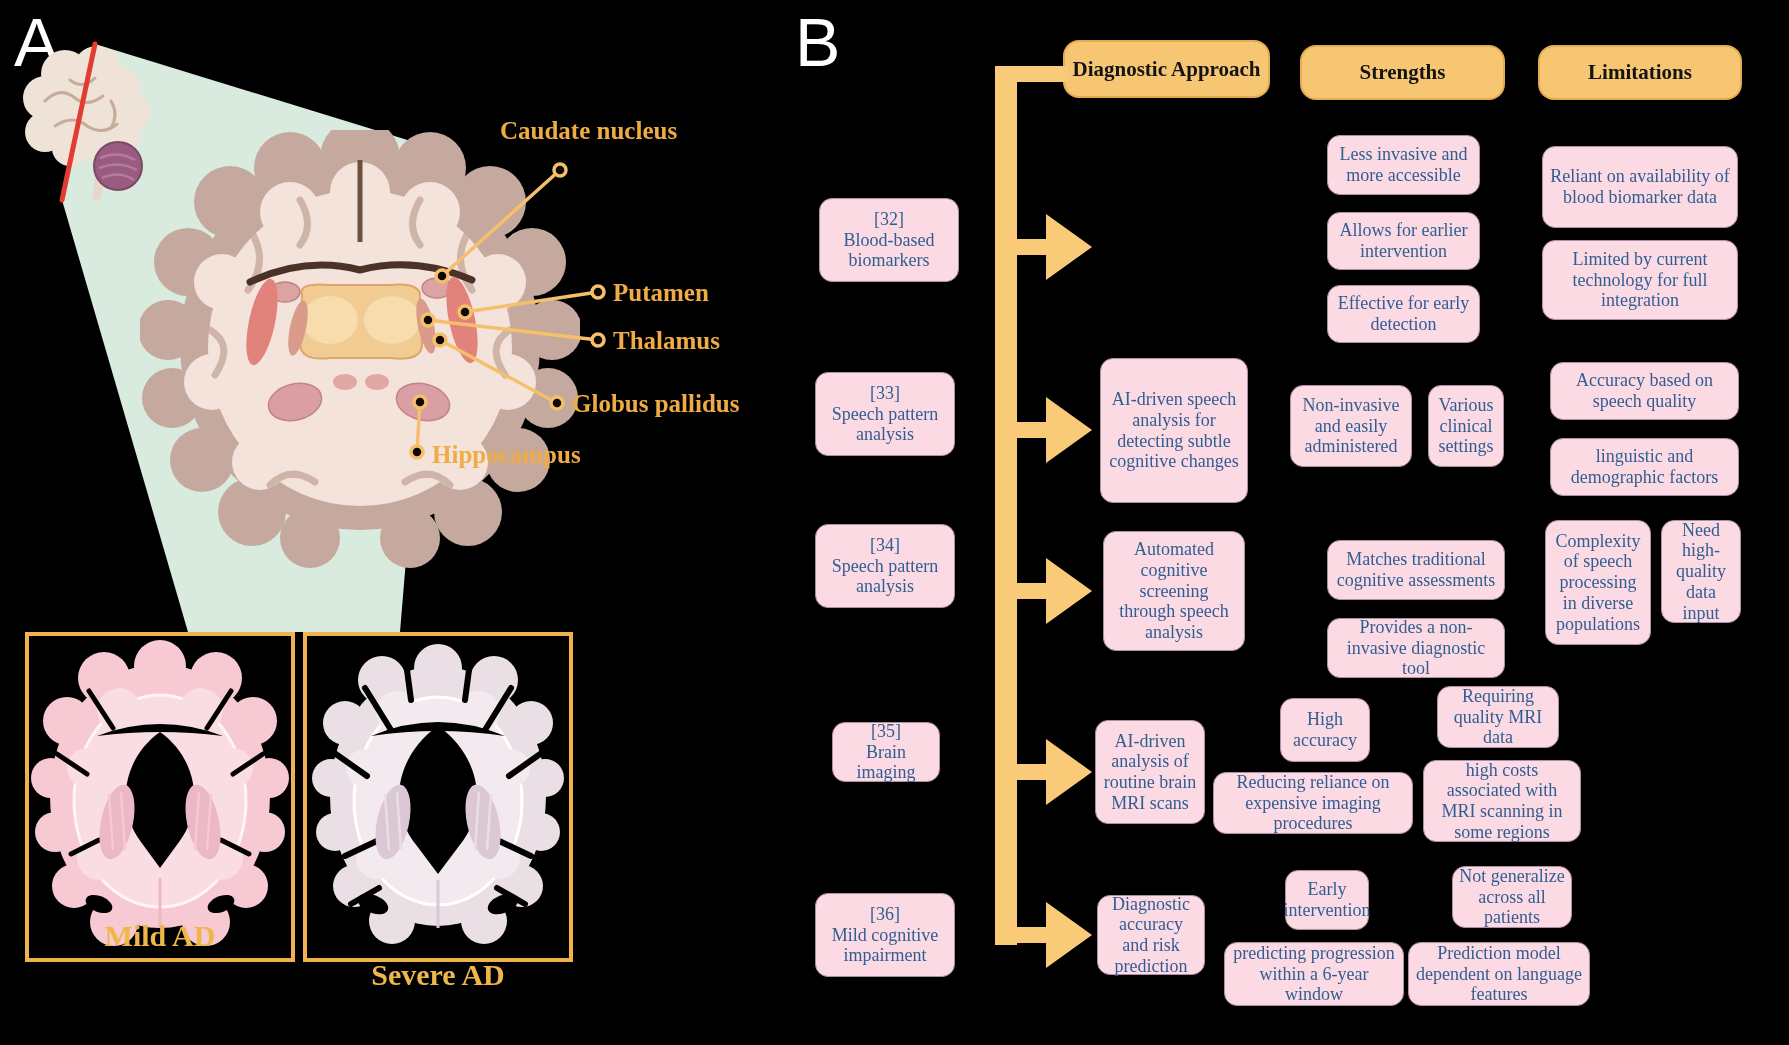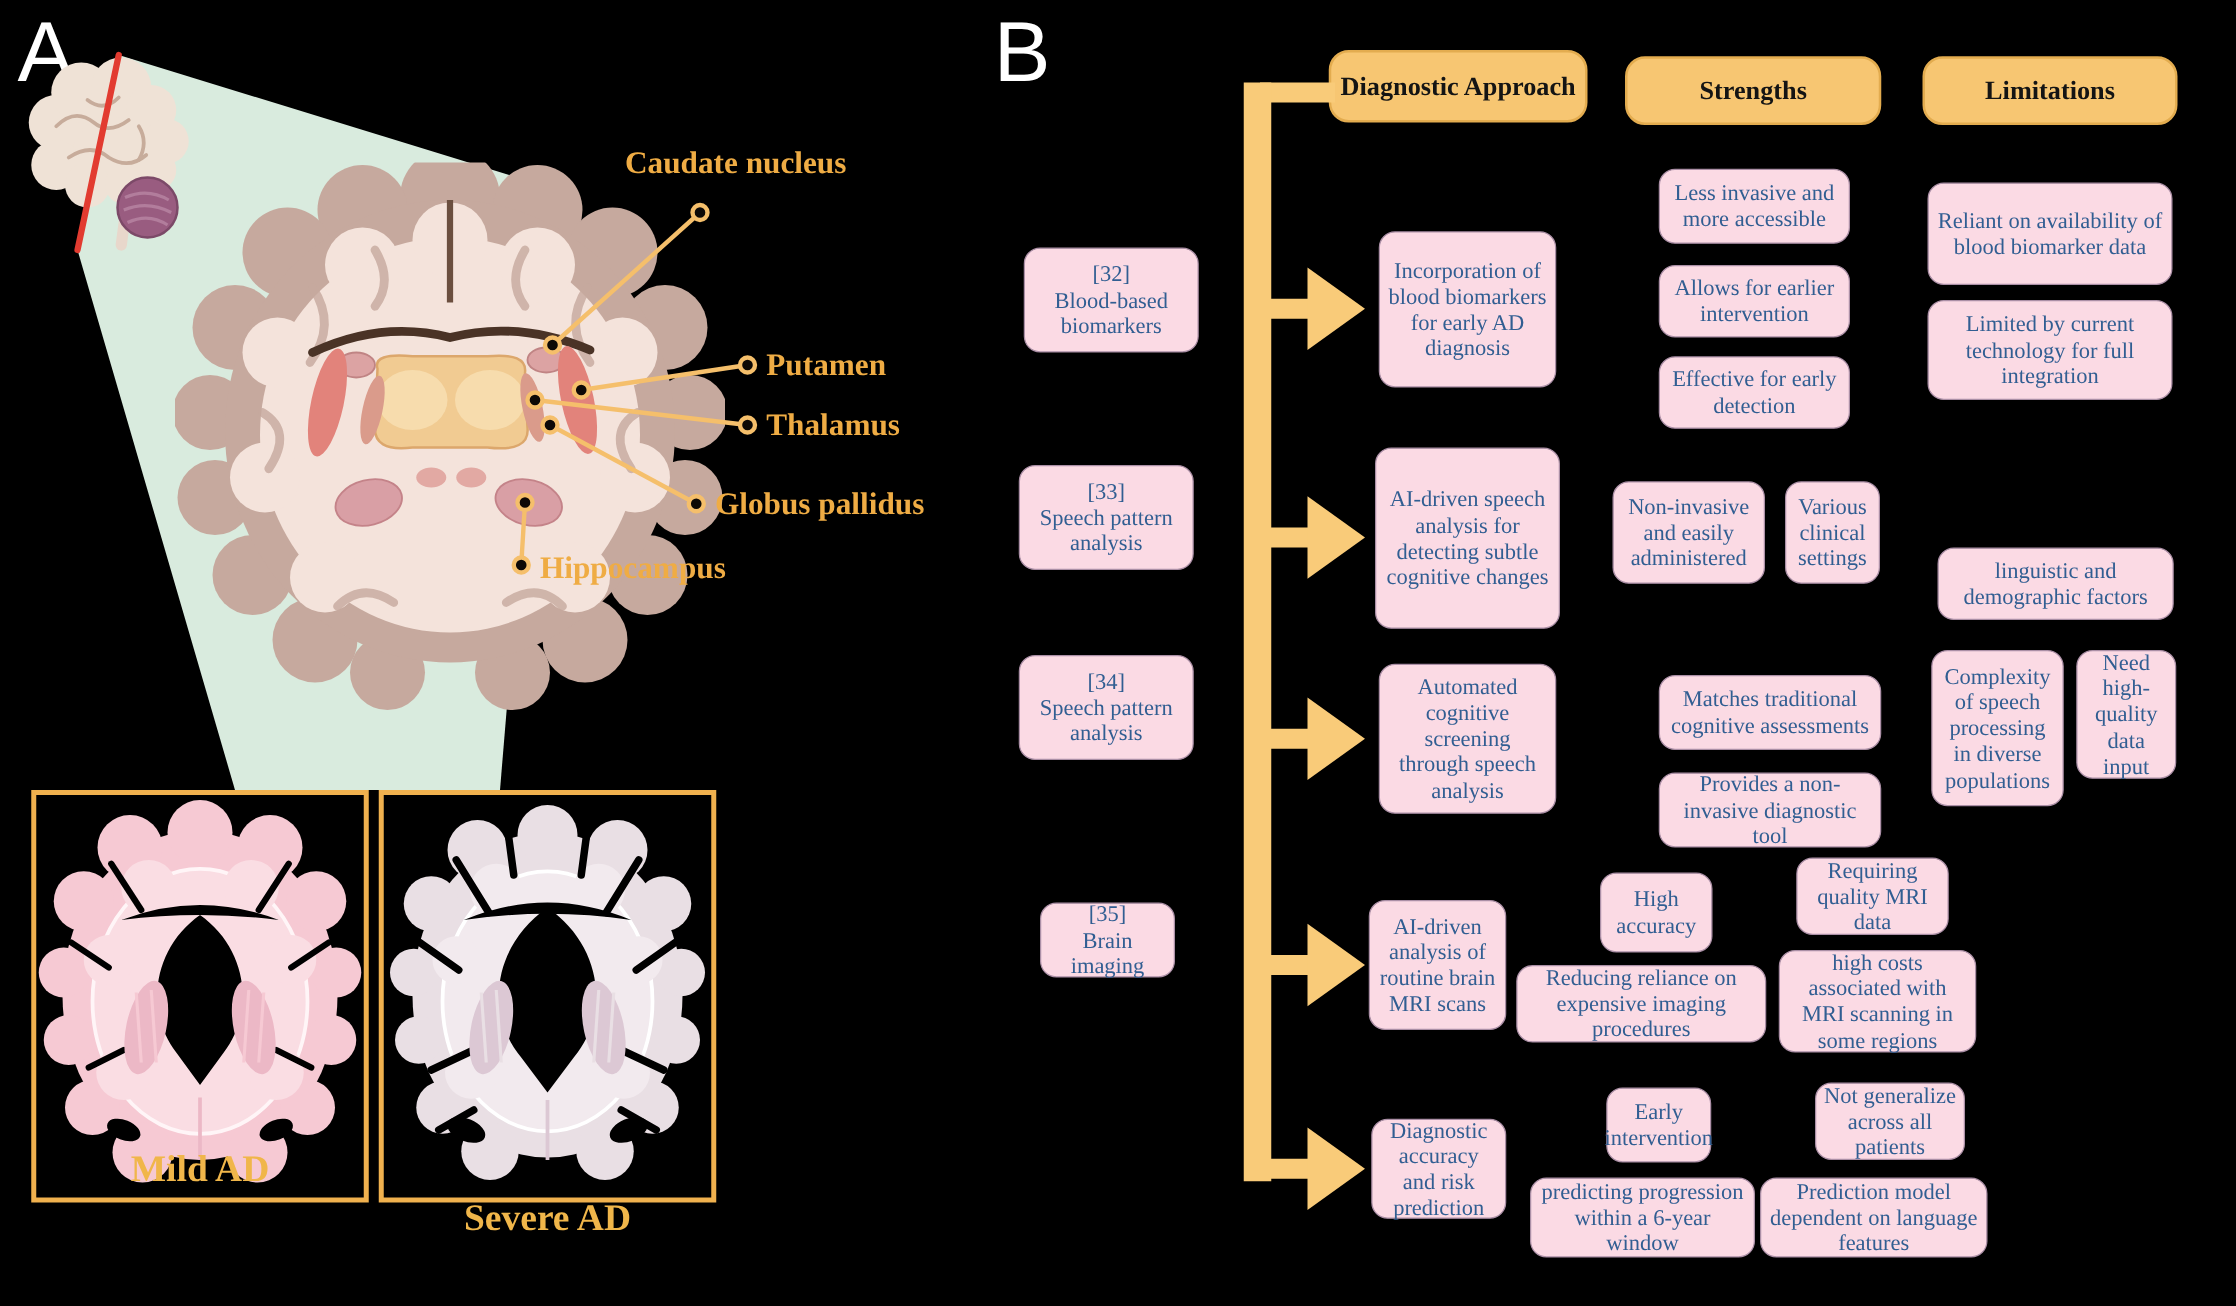--- a/index.html
+++ b/index.html
@@ -302,41 +302,45 @@
     <span>Speech pattern analysis</span>
   </div>
   <div class="pbox refbox" style="left:815px;top:524px;width:140px;height:84px;">
     <span>[34]</span>
     <span>Speech pattern analysis</span>
   </div>
   <div class="pbox refbox" style="left:832px;top:722px;width:108px;height:60px;">
     <span>[35]</span>
     <span>Brain imaging</span>
   </div>
-
-  <div class="pbox" style="left:1103px;top:185px;width:142px;height:125px;">Incorporation of blood biomarkers for early AD diagnosis</div>
+  <div class="pbox refbox" style="left:815px;top:893px;width:140px;height:84px;">
+    <span>[36]</span>
+    <span>Mild cognitive impairment</span>
+  </div>
+
   <div class="pbox" style="left:1100px;top:358px;width:148px;height:145px;">AI-driven speech analysis for detecting subtle cognitive changes</div>
   <div class="pbox" style="left:1103px;top:531px;width:142px;height:120px;">Automated cognitive screening through speech analysis</div>
   <div class="pbox" style="left:1095px;top:720px;width:110px;height:104px;text-align:center;">AI-driven analysis of routine brain MRI scans</div>
   <div class="pbox" style="left:1097px;top:895px;width:108px;height:80px;">Diagnostic accuracy and risk prediction</div>
 
   <div class="pbox" style="left:1327px;top:135px;width:153px;height:60px;">Less invasive and more accessible</div>
   <div class="pbox" style="left:1327px;top:212px;width:153px;height:58px;">Allows for earlier intervention</div>
   <div class="pbox" style="left:1327px;top:285px;width:153px;height:58px;">Effective for early detection</div>
   <div class="pbox" style="left:1290px;top:385px;width:122px;height:82px;">Non-invasive and easily administered</div>
   <div class="pbox" style="left:1428px;top:385px;width:76px;height:82px;">Various clinical settings</div>
   <div class="pbox" style="left:1327px;top:540px;width:178px;height:60px;">Matches traditional cognitive assessments</div>
   <div class="pbox" style="left:1327px;top:618px;width:178px;height:60px;">Provides a non-invasive diagnostic tool</div>
   <div class="pbox" style="left:1280px;top:698px;width:90px;height:64px;">High accuracy</div>
   <div class="pbox" style="left:1213px;top:772px;width:200px;height:62px;">Reducing reliance on expensive imaging procedures</div>
   <div class="pbox" style="left:1285px;top:870px;width:84px;height:60px;">Early intervention</div>
   <div class="pbox" style="left:1224px;top:942px;width:180px;height:64px;">predicting  progression within a 6-year window</div>
 
   <div class="pbox" style="left:1542px;top:146px;width:196px;height:82px;">Reliant on availability of blood biomarker data</div>
   <div class="pbox" style="left:1542px;top:240px;width:196px;height:80px;">Limited by current technology for full integration</div>
+  <div class="pbox" style="left:1550px;top:362px;width:189px;height:58px;">Accuracy based on speech quality</div>
   <div class="pbox" style="left:1550px;top:438px;width:189px;height:58px;">linguistic and demographic factors</div>
   <div class="pbox" style="left:1545px;top:520px;width:106px;height:125px;">Complexity of speech processing in diverse populations</div>
   <div class="pbox" style="left:1661px;top:520px;width:80px;height:103px;">Need high-quality data input</div>
   <div class="pbox" style="left:1423px;top:760px;width:158px;height:82px;">high costs associated with MRI scanning in some regions</div>
   <div class="pbox" style="left:1437px;top:686px;width:122px;height:62px;">Requiring quality MRI data</div>
   <div class="pbox" style="left:1452px;top:866px;width:120px;height:62px;">Not generalize across all patients</div>
   <div class="pbox" style="left:1408px;top:942px;width:182px;height:64px;">Prediction model dependent on language features</div>
 
 </div>
 

